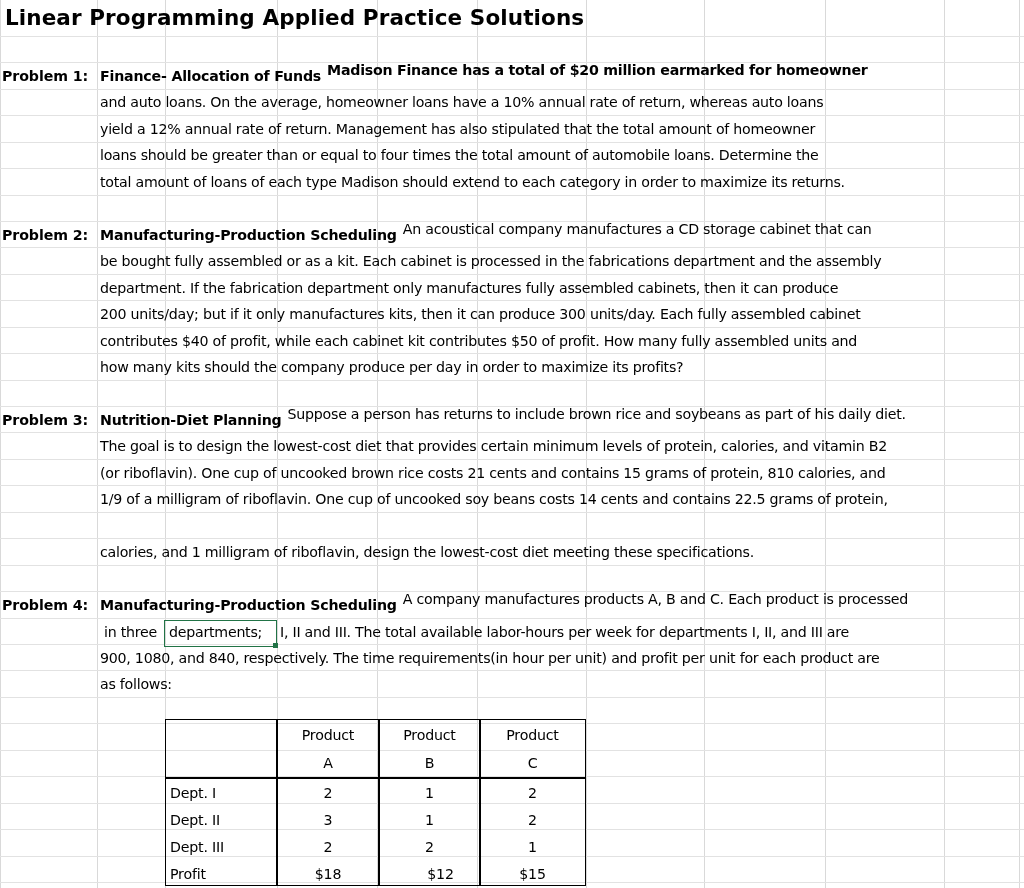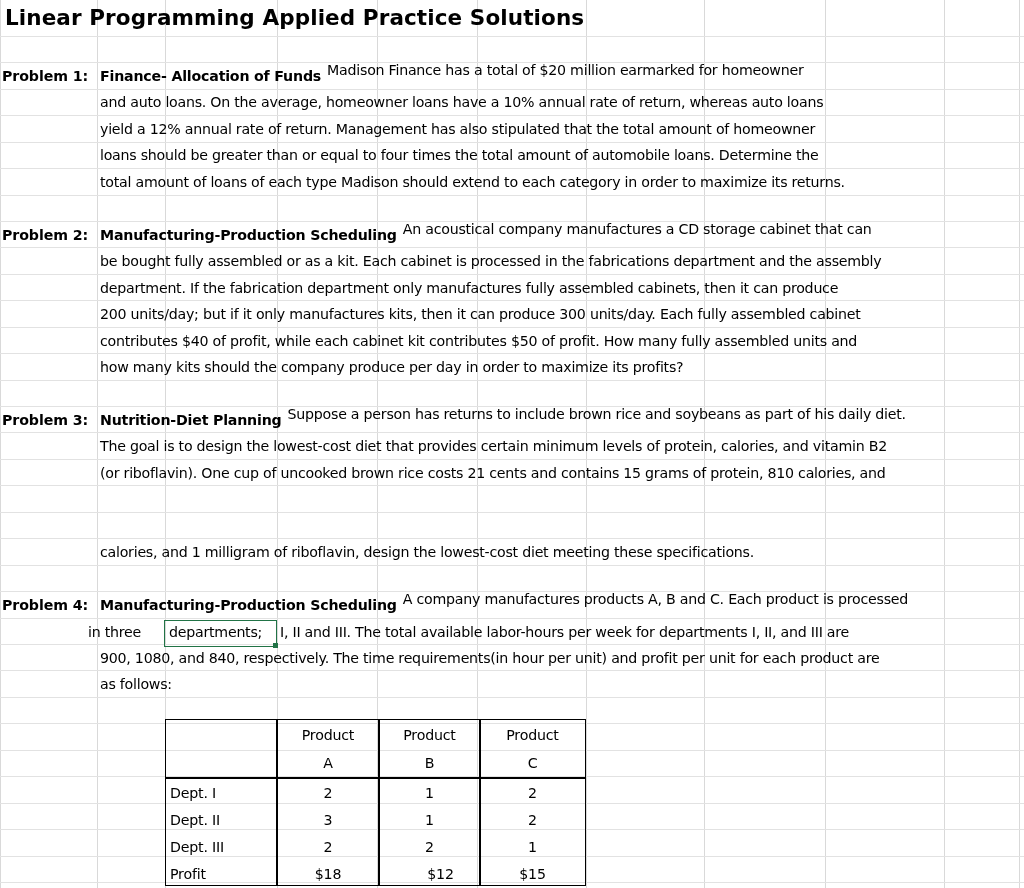--- a/index.html
+++ b/index.html
@@ -152,21 +152,21 @@
   <div class="hline" style="top:829px"></div>
   <div class="hline" style="top:856px"></div>
   <div class="hline" style="top:882px"></div>
 
   <div class="cell title">Linear Programming Applied Practice Solutions</div>
 
   <div class="cell plabel" style="top:63px">Problem 1:</div>
   <div class="cell phead" style="top:63px">
     <span>Finance-  Allocation of Funds</span>
     <span style="display:inline-block;width:6px"></span>
-    <span class="ptext" style="position:static;display:inline;font-weight:400">Madison Finance has a total of $20 million earmarked for homeowner</span>
+    <span class="ptext" style="position:static;display:inline;font-weight:700">Madison Finance has a total of $20 million earmarked for homeowner</span>
   </div>
   <div class="cell ptext body-line" style="top:89px">and auto loans. On the average, homeowner loans have a 10% annual rate of return, whereas auto loans</div>
   <div class="cell ptext body-line" style="top:116px">yield a 12% annual rate of return. Management has also stipulated that the total amount of homeowner</div>
   <div class="cell ptext body-line" style="top:142px">loans should be greater than or equal to four times the total amount of automobile loans. Determine the</div>
   <div class="cell ptext body-line" style="top:169px">total amount of loans of each type Madison should extend to each category in order to maximize its returns.</div>
 
   <div class="cell plabel" style="top:222px">Problem 2:</div>
   <div class="cell phead" style="top:222px">
     <span>Manufacturing-Production Scheduling</span>
     <span style="display:inline-block;width:6px"></span>
@@ -179,30 +179,31 @@
   <div class="cell ptext body-line" style="top:354px">how many kits should the company produce per day in order to maximize its profits?</div>
 
   <div class="cell plabel" style="top:407px">Problem 3:</div>
   <div class="cell phead" style="top:407px">
     <span>Nutrition-Diet Planning</span>
     <span style="display:inline-block;width:6px"></span>
     <span class="ptext" style="position:static;display:inline;font-weight:400">Suppose a person has returns to include brown rice and soybeans as part of his daily diet.</span>
   </div>
   <div class="cell ptext body-line" style="top:433px">The goal is to design the lowest-cost diet that provides certain minimum levels of protein, calories, and vitamin B2</div>
   <div class="cell ptext body-line" style="top:460px">(or riboflavin).  One cup of uncooked brown rice costs 21 cents and contains 15 grams of protein, 810 calories, and</div>
+  <div class="cell ptext body-line" style="top:486px">1/9 of a milligram of riboflavin.  One cup of uncooked soy beans costs 14 cents and contains 22.5 grams of protein,</div>
   <div class="cell ptext body-line" style="top:539px">calories, and 1 milligram of riboflavin, design the lowest-cost diet meeting these specifications.</div>
 
   <div class="cell plabel" style="top:592px">Problem 4:</div>
   <div class="cell phead" style="top:592px">
     <span>Manufacturing-Production Scheduling</span>
     <span style="display:inline-block;width:6px"></span>
     <span class="ptext" style="position:static;display:inline;font-weight:400">A company manufactures products A, B and C. Each product is processed</span>
   </div>
 
-  <div class="cell ptext" style="top:619px;left:88px">in three</div>
+  <div class="cell ptext" style="top:619px;left:104px">in three</div>
   <div class="cell ptext" style="top:619px;left:169px">departments;</div>
   <div class="cell ptext" style="top:619px;left:280px">I, II and III. The total available labor-hours per week for departments I, II, and III are</div>
 
   <div class="cell ptext body-line" style="top:645px">900, 1080, and 840, respectively. The time requirements(in hour per unit) and profit per unit for each product are</div>
   <div class="cell ptext body-line" style="top:671px">as follows:</div>
 
   <div id="ptable">
 
     <div class="tv" style="left:110px"></div>
     <div class="tv" style="left:212px"></div>

